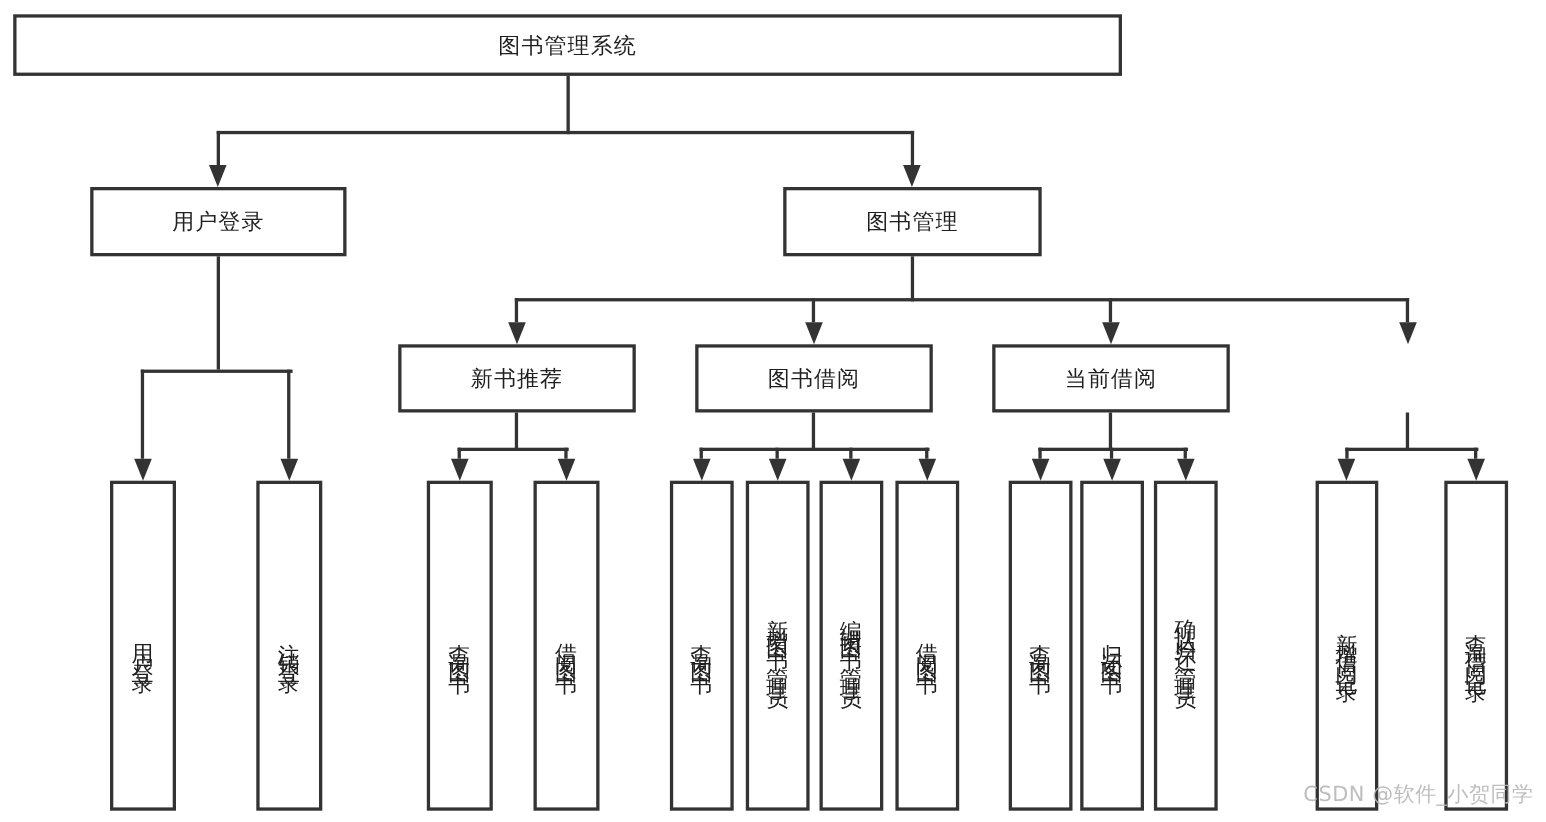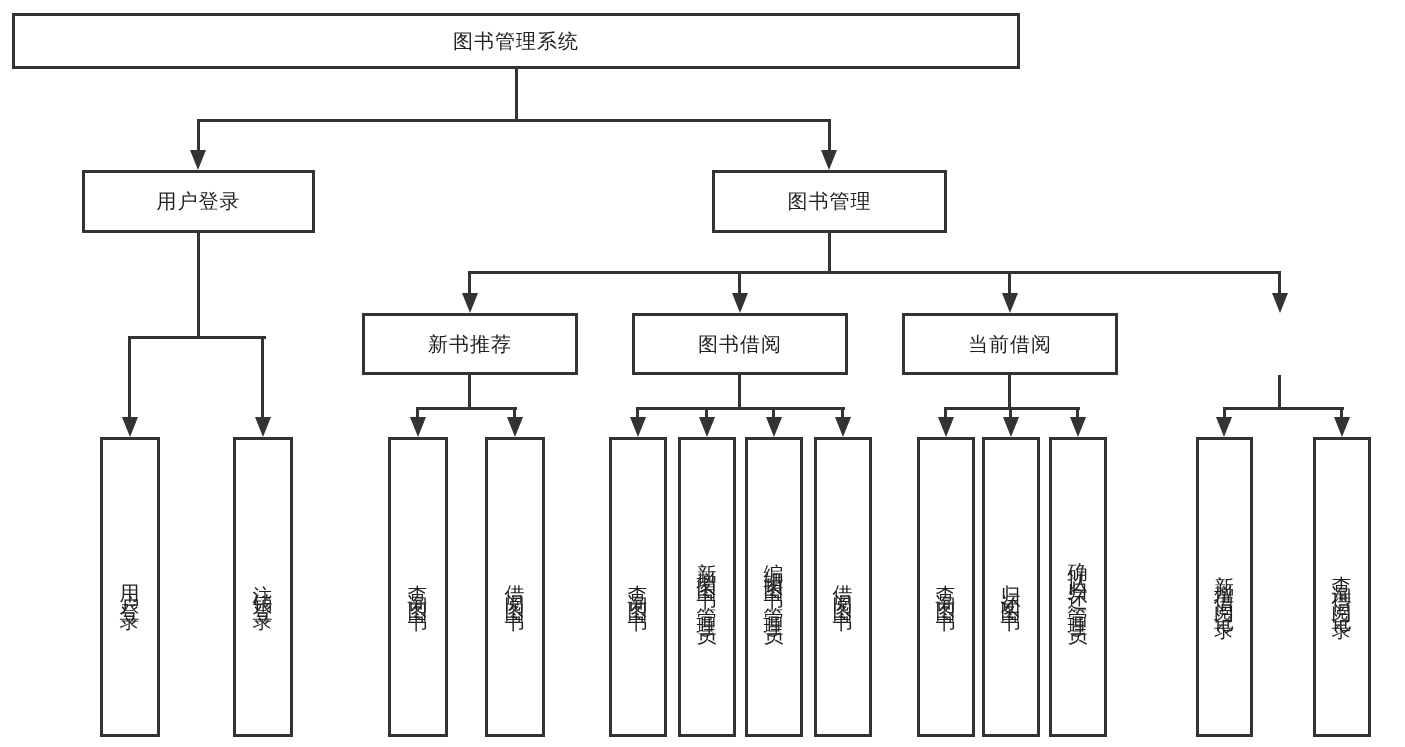--- a/index.html
+++ b/index.html
@@ -159,13 +159,14 @@
   <i class="vl" style="left:1076px;top:407px;height:10px;"></i>
   <i class="ar" style="left:1070px;top:417px;"></i>
 
   <i class="vl" style="left:1278px;top:375px;height:35px;"></i>
   <i class="hl" style="left:1223px;top:407px;width:121px;"></i>
   <i class="vl" style="left:1223px;top:407px;height:10px;"></i>
   <i class="ar" style="left:1216px;top:417px;"></i>
   <i class="vl" style="left:1340px;top:407px;height:10px;"></i>
   <i class="ar" style="left:1334px;top:417px;"></i>
 
+  <div id="watermark">CSDN @软件_小贺同学</div>
 </div>
 
 </body></html>

